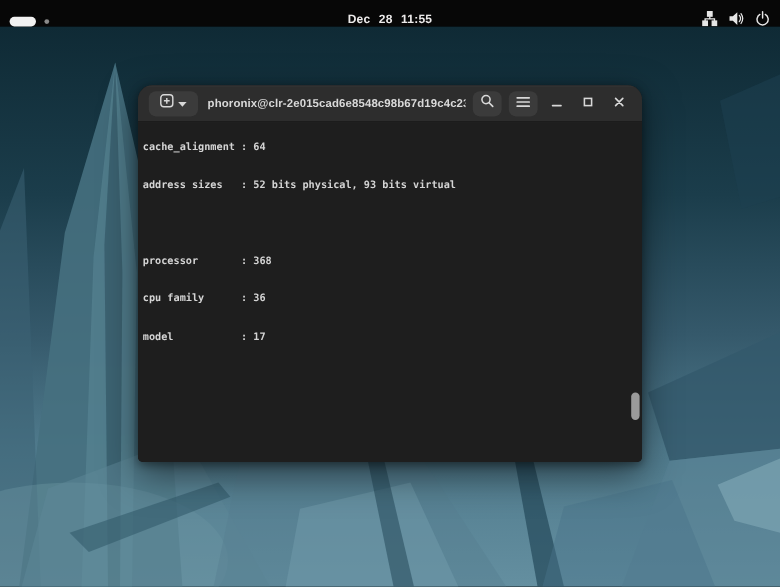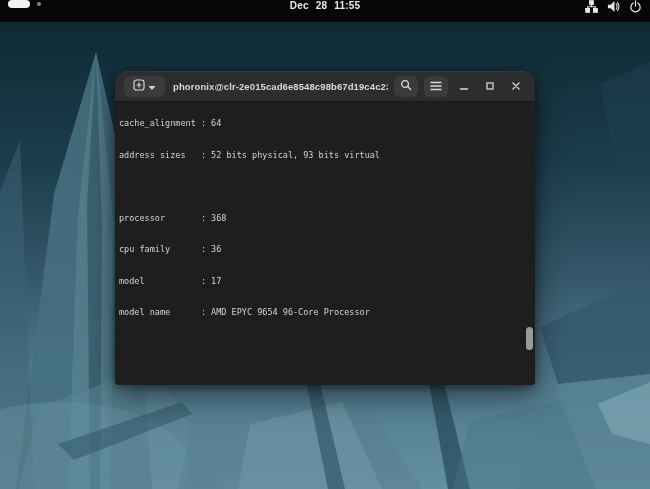--- a/index.html
+++ b/index.html
@@ -6,21 +6,21 @@
   html,body { width:650px; height:489px; overflow:hidden; background:#000; }
   .screen {
     position:relative; width:650px; height:489px; overflow:hidden;
     font-family:"Liberation Sans", sans-serif;
   }
 
   
   .topbar {
     position:absolute; top:0; left:0; width:650px; height:22px;
     background:var(--top-bar-bg,#070707);
-    display:flex; align-items:flex-start; justify-content:space-between;
+    display:flex; align-items:flex-end; justify-content:space-between;
     padding:0 8px; z-index:30;
   }
   .ws-area { display:flex; align-items:center; gap:7px; width:140px; }
   .ws-pill { width:22px; height:8px; border-radius:4px; background:#f2f2f2; }
   .ws-dot  { width:4px; height:4px; border-radius:50%; background:#8a8a8a; }
   .clock {
     position:absolute; left:0; right:0; text-align:center;
     color:#eceaea; font-size:10px; font-weight:700; word-spacing:4px;
     letter-spacing:.2px; pointer-events:none;
   }
@@ -61,20 +61,21 @@
     white-space:nowrap; overflow:hidden; letter-spacing:.1px; padding:0 2px;
   }
   .win-ctl {
     width:20px; height:21px; display:flex; align-items:center; justify-content:center;
   }
 
   
   .term-body {
     position:absolute; top:32px; left:0; right:0; bottom:0; overflow:hidden;
     background:var(--terminal-bg,#1e1e1e);
+    font-weight:bold;
   }
   .term-text {
     margin-top:-5px; padding-left:4px;
     font-family:"DejaVu Sans Mono", monospace;
     font-size:8.5px; color:var(--terminal-fg,#d4d4d4);
     white-space:pre;
   }
   .tline { height:11.5px; line-height:11.5px; }
   .scroll-thumb {
     position:absolute; right:2px; top:256px; width:7px; height:23px;
@@ -201,21 +202,20 @@
     </div>
 
     <div class="term-body">
       <div class="term-text">
         <div class="tline">cache_alignment : 64</div>
         <div class="tline">address sizes   : 52 bits physical, 93 bits virtual</div>
         <div class="tline"></div>
         <div class="tline">processor       : 368</div>
         <div class="tline">cpu family      : 36</div>
         <div class="tline">model           : 17</div>
-        <div class="tline">model name      : AMD EPYC 9654 96-Core Processor</div>
         
         
         
         
         
         
         
         
         
         

